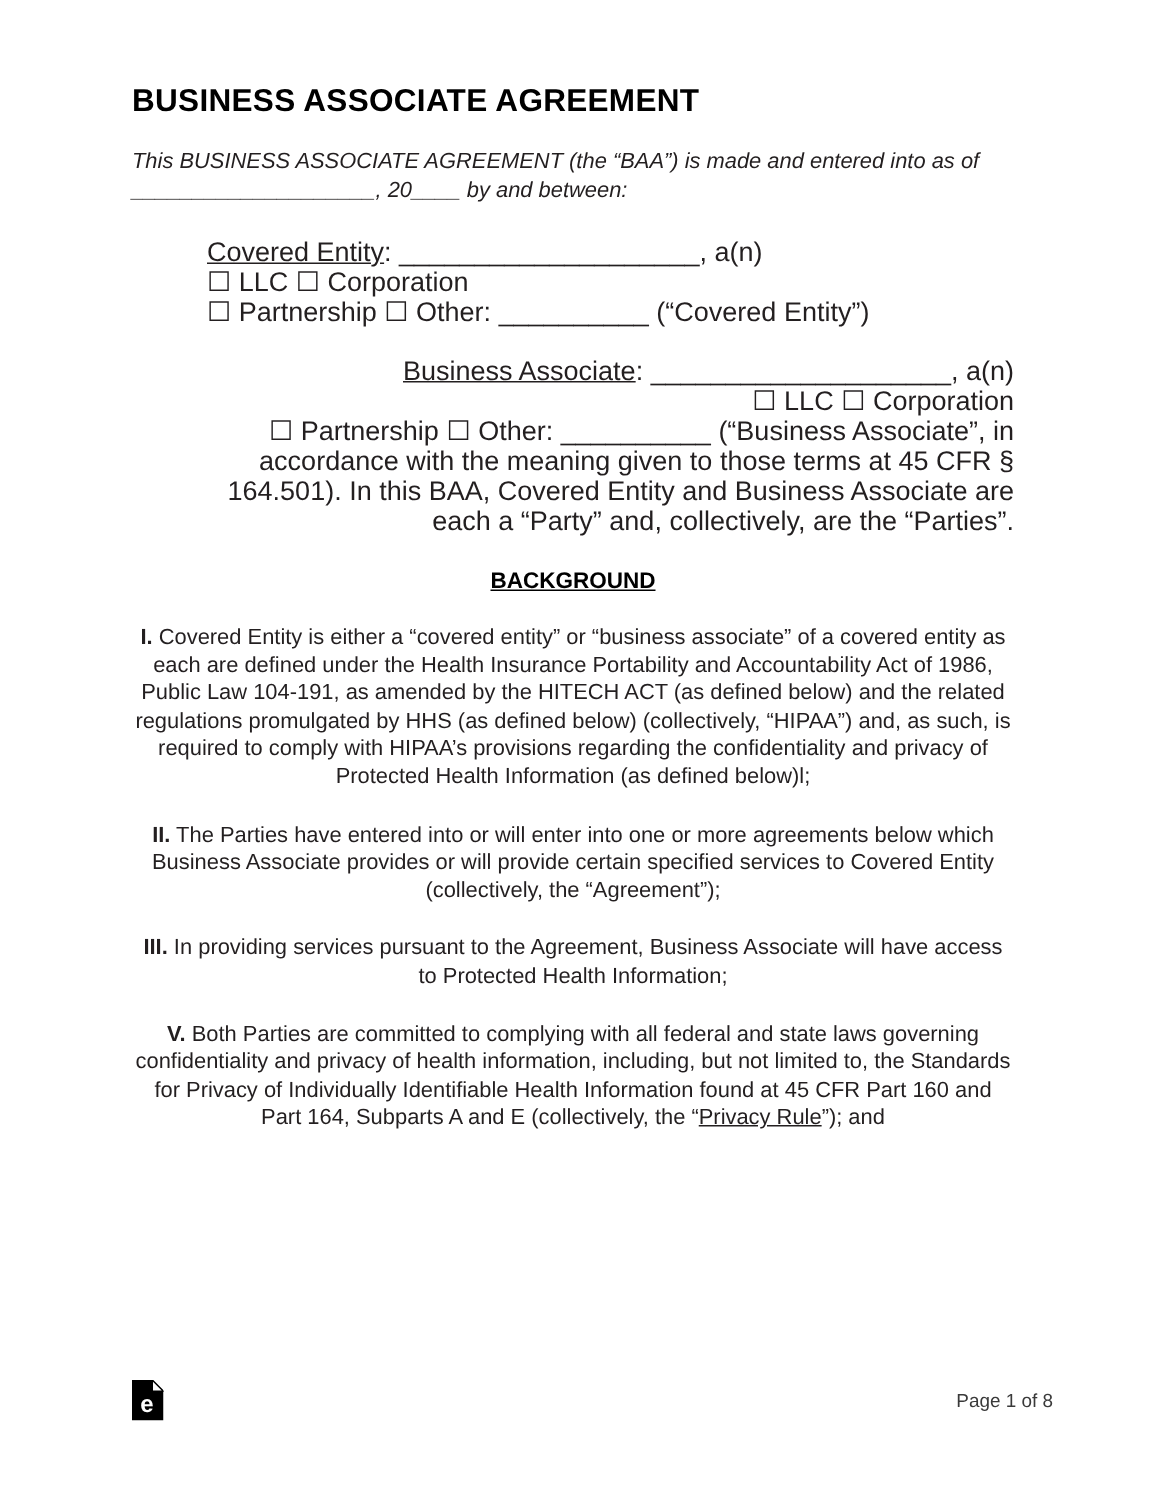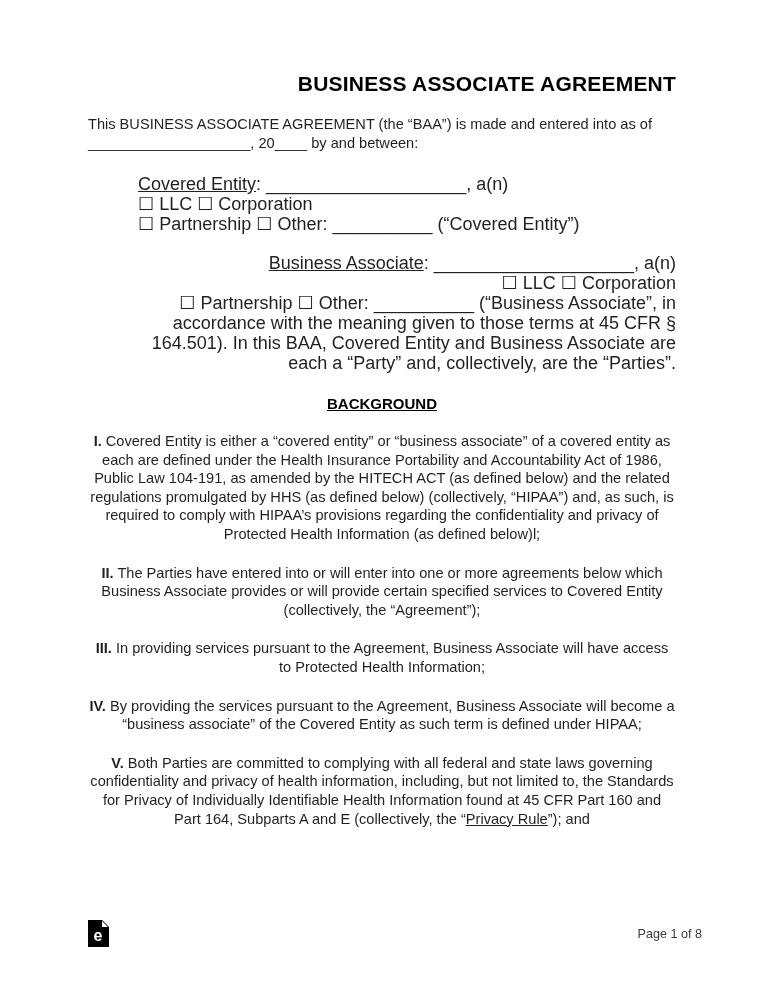--- a/index.html
+++ b/index.html
@@ -20,33 +20,34 @@
     overflow: hidden;
   }
   .content {
     position: absolute;
     left: 88px;
     top: 0;
     width: 588px;
   }
   .doc-title {
     margin: 0;
-    padding-top: 72px;
-    text-align: right;
+    padding-top: 56px;
+    text-align: left;
     font-size: 21px;
     font-weight: bold;
     letter-spacing: 0.2px;
     color: #000000;
   }
   .intro {
     margin: 0;
     padding-top: 19px;
     font-size: 14.6px;
     line-height: 18.5px;
     color: #231f20;
+    font-style: italic;
   }
   .party-block {
     margin: 0;
     padding-top: 22px;
     padding-left: 50px;
     font-size: 18px;
     line-height: 20px;
     color: #231f20;
   }
   .party-block.second {
@@ -115,21 +116,20 @@
     </p>
 
     <h2 class="section-heading">BACKGROUND</h2>
 
     <p class="para"><span class="num">I.</span><span> Covered Entity is either a “covered entity” or “business associate” of a covered entity as each are defined under the Health Insurance Portability and Accountability Act of 1986, Public Law 104-191, as amended by the HITECH ACT (as defined below) and the related regulations promulgated by HHS (as defined below) (collectively, “HIPAA”) and, as such, is required to comply with HIPAA’s provisions regarding the confidentiality and privacy of Protected Health Information (as defined below)l;</span></p>
 
     <p class="para"><span class="num">II.</span><span> The Parties have entered into or will enter into one or more agreements below which Business Associate provides or will provide certain specified services to Covered Entity (collectively, the “Agreement”);</span></p>
 
     <p class="para"><span class="num">III.</span><span> In providing services pursuant to the Agreement, Business Associate will have access to Protected Health Information;</span></p>
 
-    <p class="para"><span class="num">IV.</span><span> By providing the services pursuant to the Agreement, Business Associate will become a “business associate” of the Covered Entity as such term is defined under HIPAA;</span></p>
 
     <p class="para"><span class="num">V.</span><span> Both Parties are committed to complying with all federal and state laws governing confidentiality and privacy of health information, including, but not limited to, the Standards for Privacy of Individually Identifiable Health Information found at 45 CFR Part 160 and Part 164, Subparts A and E (collectively, the “</span><span class="u">Privacy Rule</span><span>”); and</span></p>
 
 
   </div>
 
   <div class="footer">
     <svg class="logo" viewBox="0 0 21 27" aria-hidden="true">
       <path d="M0 0 H13.5 L21 7.5 V27 H0 Z" fill="#000000"></path>
       <path d="M13.5 0 L21 7.5 H13.5 Z" fill="#ffffff"></path>

